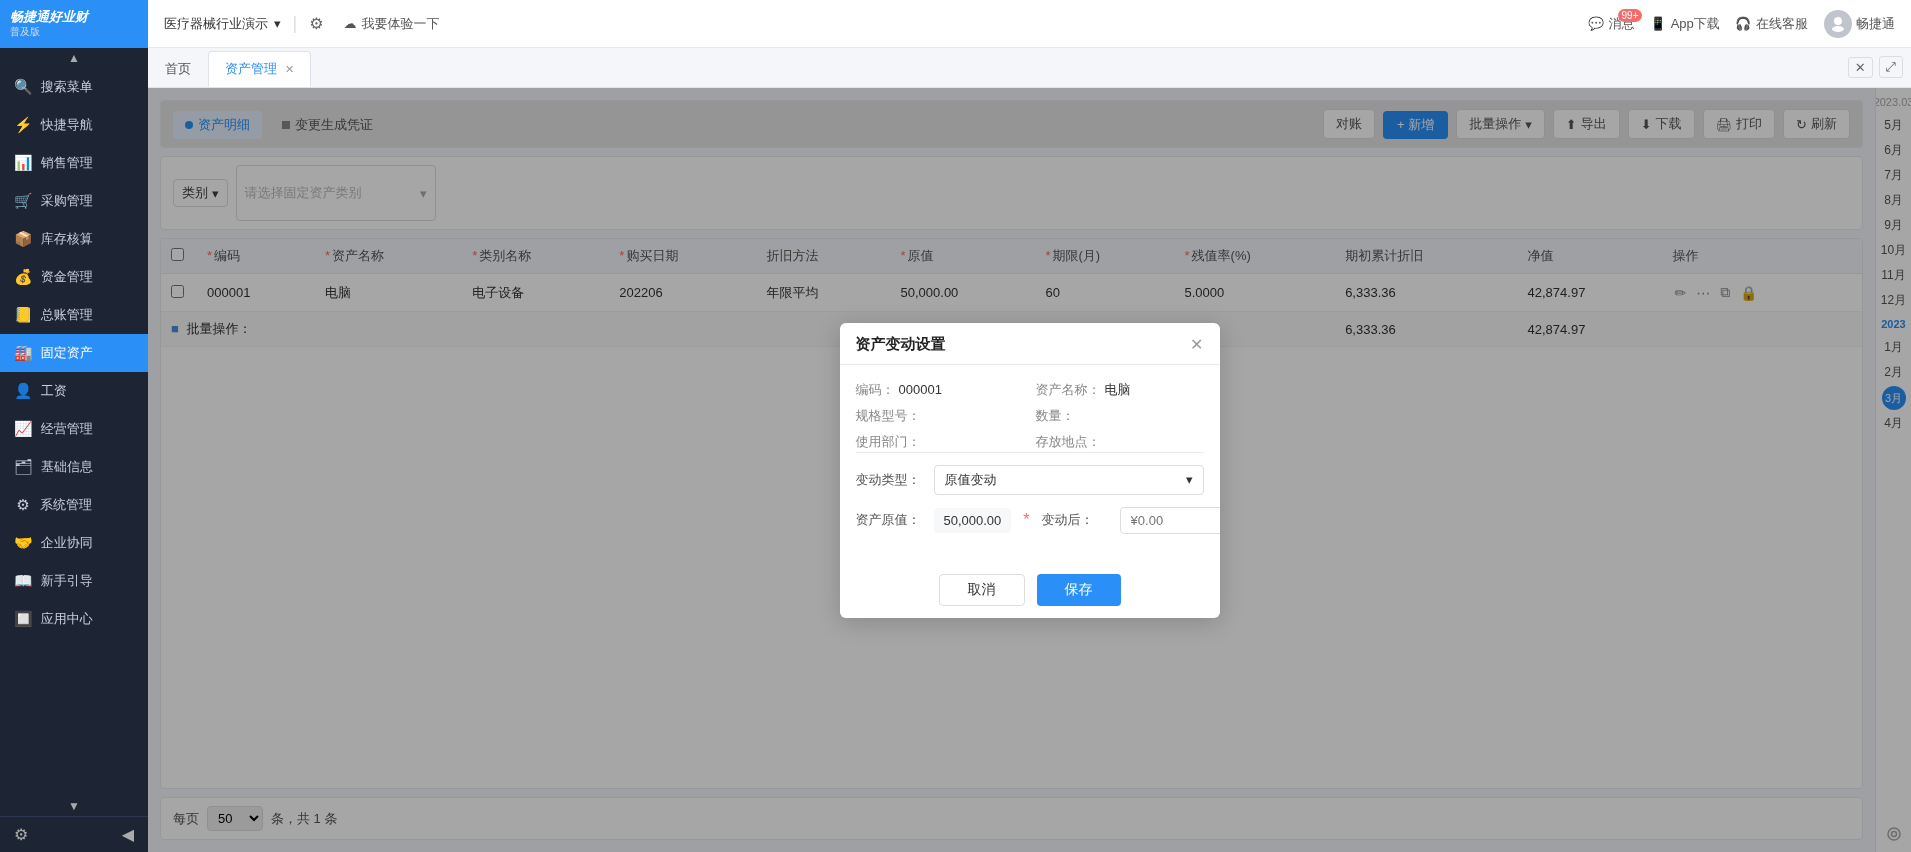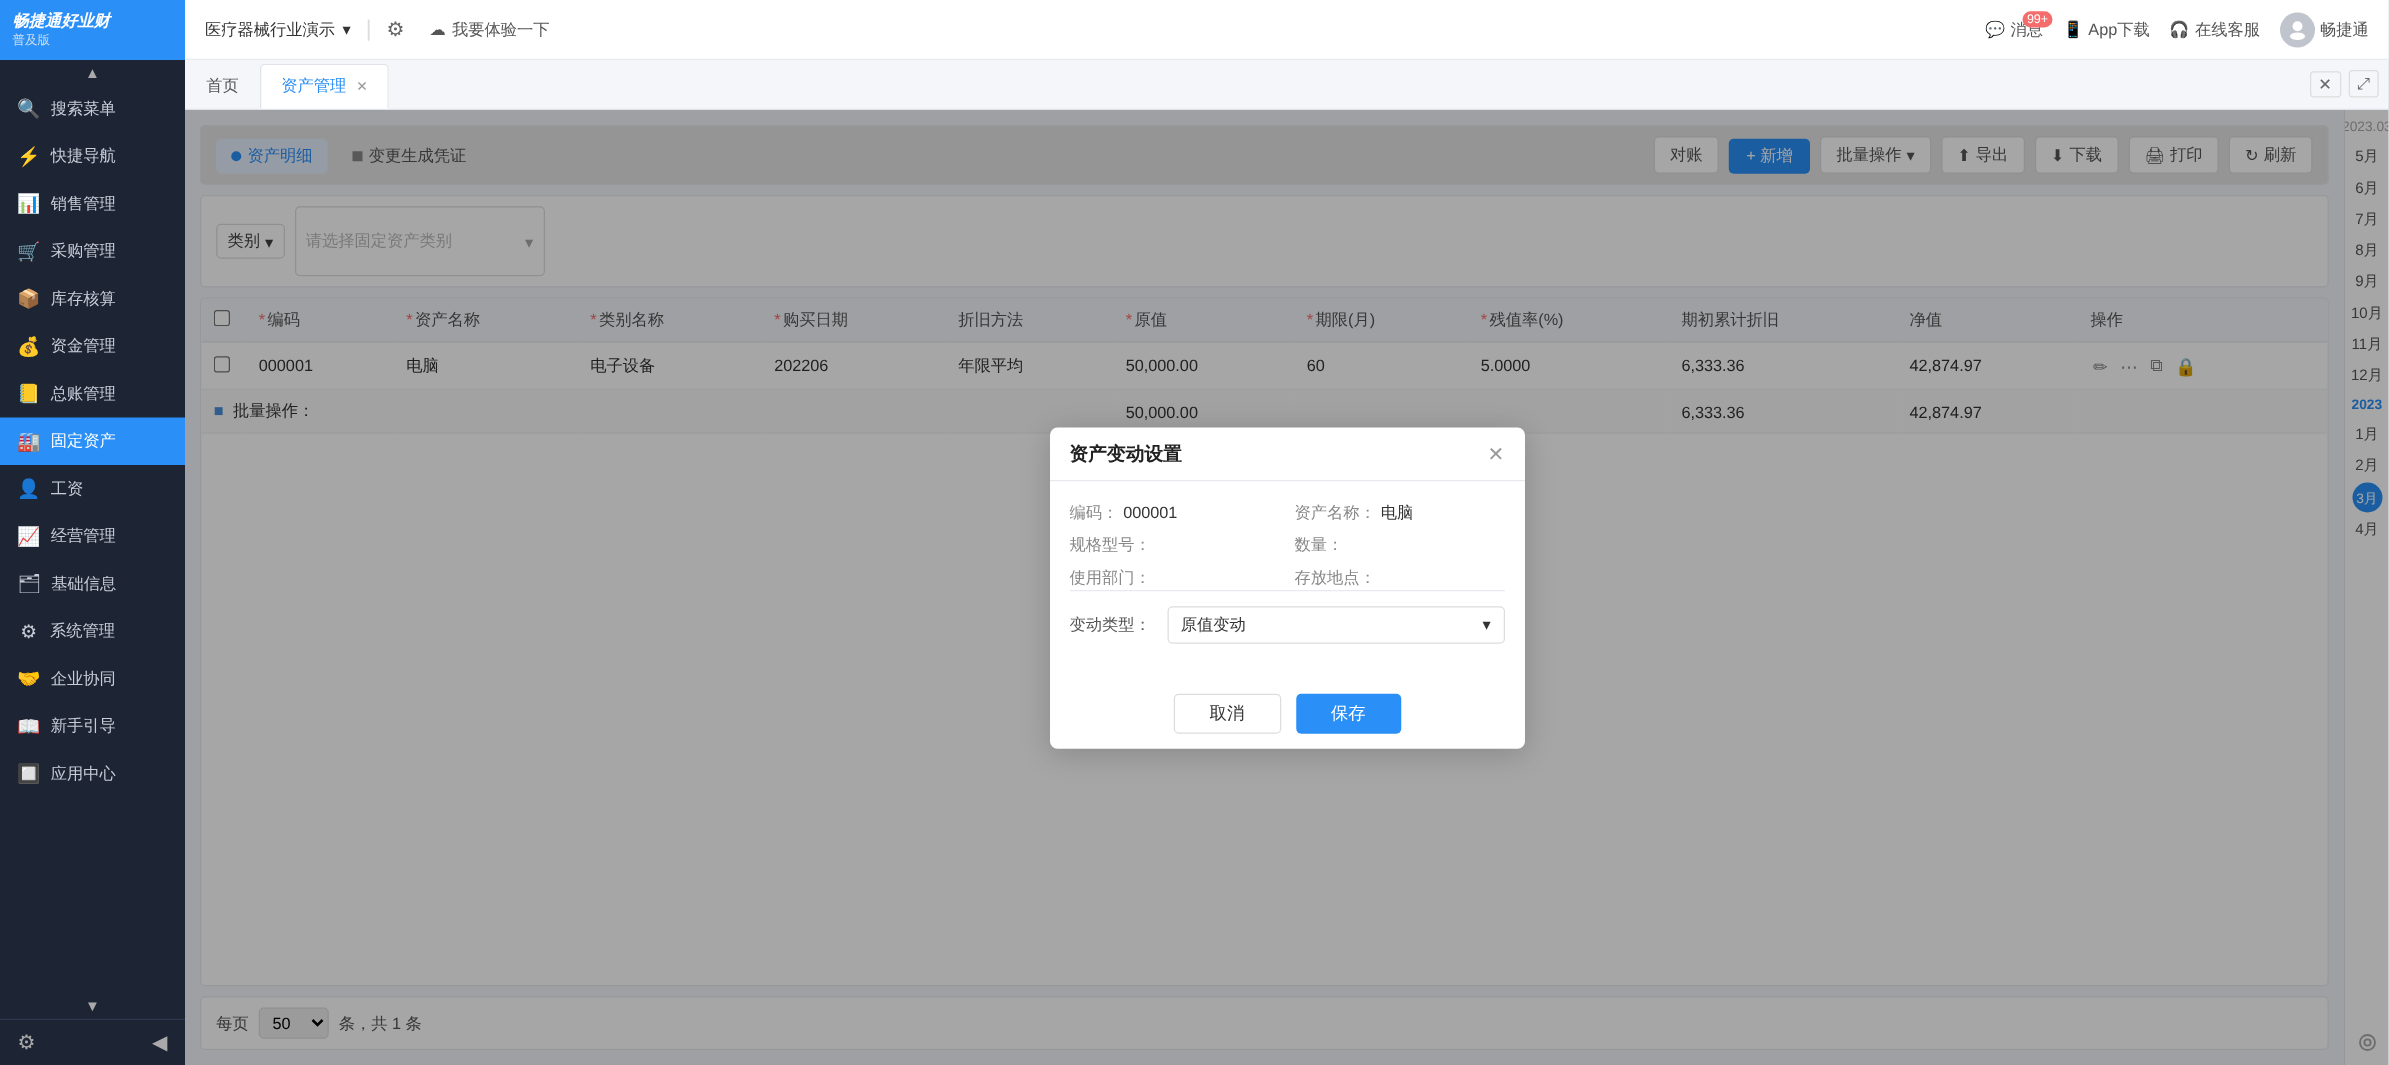--- a/index.html
+++ b/index.html
@@ -843,20 +843,27 @@
           </div>
 
           <div class="modal-field-row">
             <span class="modal-field-label">变动类型：</span>
             <div class="modal-select">
               <span>原值变动</span>
               <span>▾</span>
             </div>
           </div>
 
+          <div class="modal-field-row">
+            <span class="modal-field-label">资产原值：</span>
+            <span class="modal-input" style="background:#f7f8fa;border:none;color:#333;">50,000.00</span>
+            <span style="color:#f56c6c;margin:0 4px;">*</span>
+            <span class="modal-field-label">变动后：</span>
+            <input class="modal-input" type="text" placeholder="¥0.00" style="flex: 1 1 0%;">
+          </div>
         </div>
         <div class="modal-footer">
           <button class="btn-cancel">取消</button>
           <button class="btn-save">保存</button>
         </div>
       </div>
     </div>
   </div>
 </div>
 

